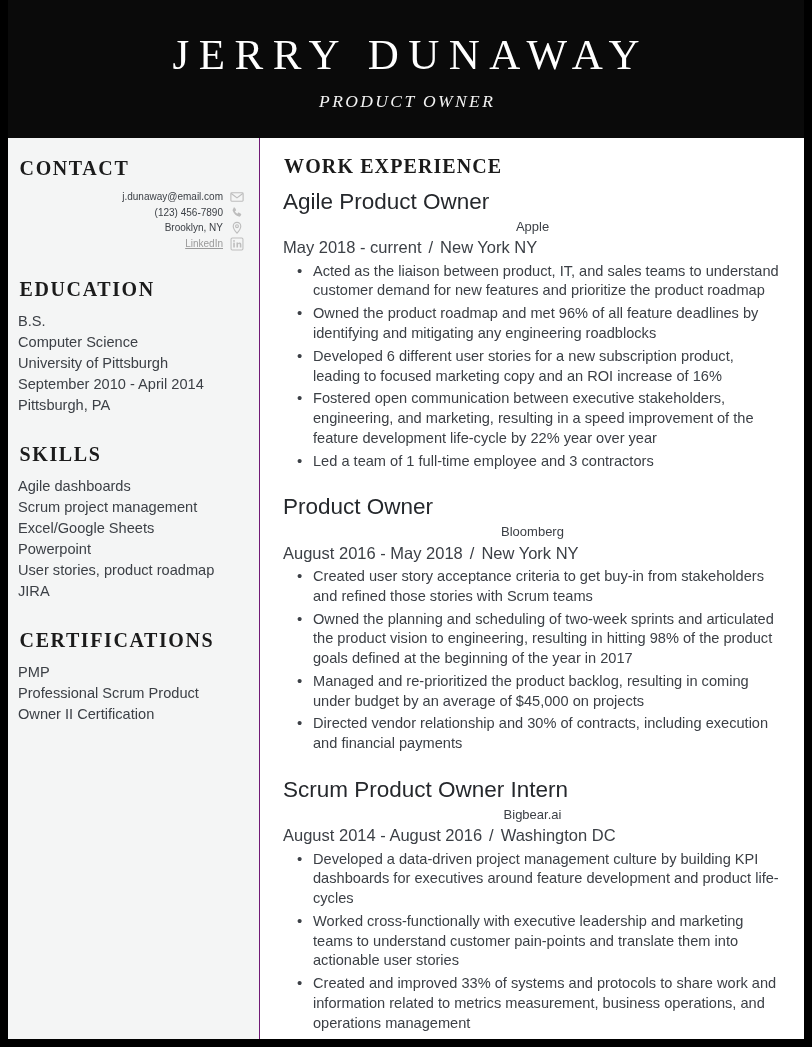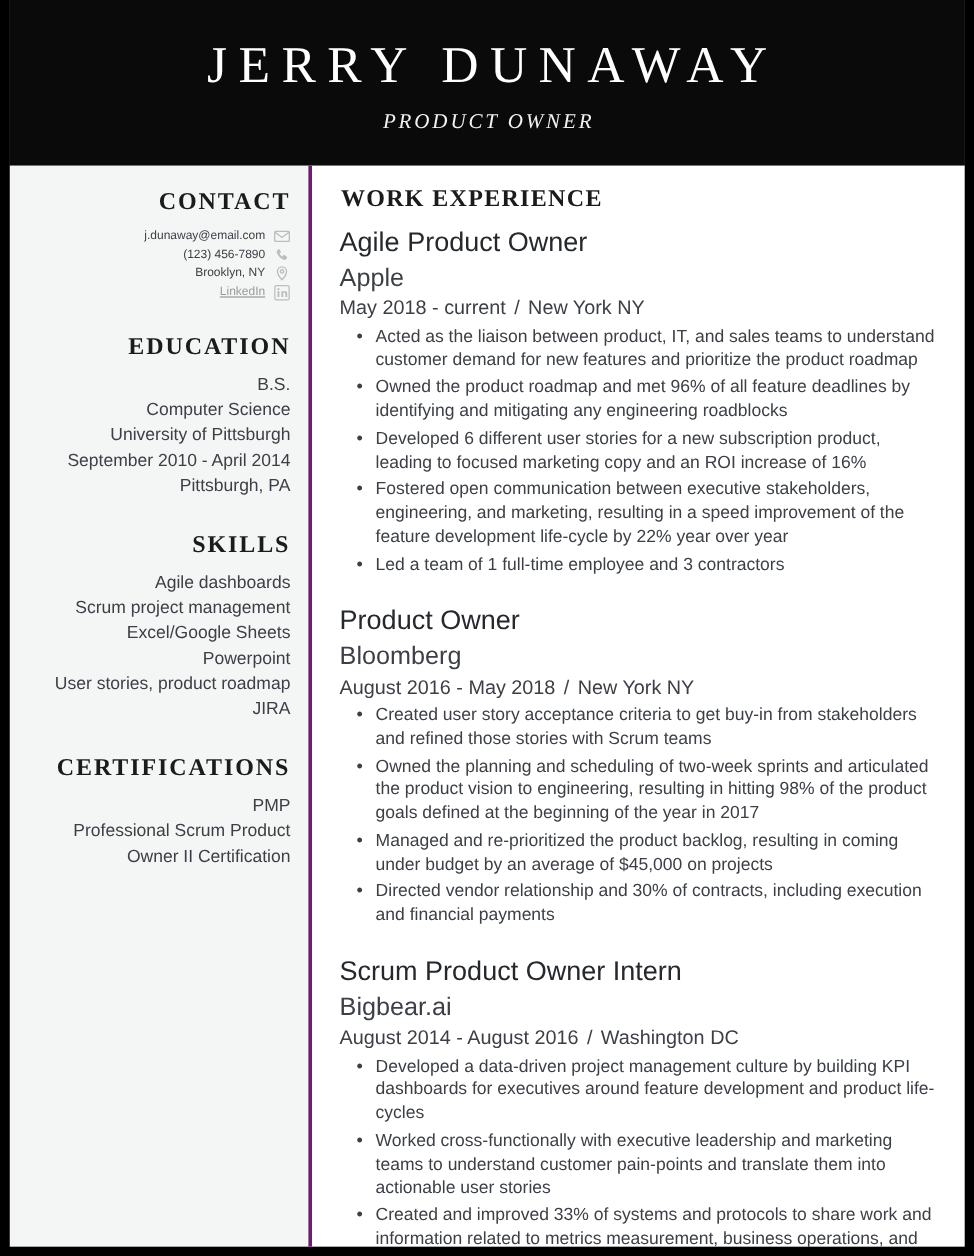--- a/index.html
+++ b/index.html
@@ -15,21 +15,21 @@
     font-family: "Liberation Sans", sans-serif;
     -webkit-font-smoothing: antialiased;
   }
 
   .page {
     position: absolute;
     left: 8px;
     top: 0px;
     width: 796px;
     height: 1039px;
-    background: #404040;
+    background: #86efac;
     overflow: hidden;
   }
 
   
   .header {
     height: 138px;
     background: #0a0a0a;
     display: flex;
     flex-direction: column;
     align-items: center;
@@ -62,24 +62,24 @@
   
   .body-wrap {
     display: flex;
     align-items: stretch;
     height: 901px;
   }
   .sidebar {
     width: 252px;
     flex: 0 0 252px;
     background: #f4f5f5;
-    border-right: 3px solid #701a75;
+    border-right: 1px solid #701a75;
     box-sizing: border-box;
     padding: 18px 15px 0 10px;
-    text-align: right;
+    text-align: left;
   }
   .main {
     flex: 1 1 auto;
     background: #ffffff;
     box-sizing: border-box;
     padding: 17px 22px 0 23px;
   }
 
   
   .side-heading {
@@ -139,24 +139,25 @@
   .job { margin-bottom: 22px; }
   .job:last-child { margin-bottom: 0; }
   .job-title {
     font-size: 22.5px;
     font-weight: 400;
     color: #25282c;
     line-height: 1.2;
     margin: 0 0 4px 0;
   }
   .job-company {
-    font-size: 21px;
+    font-size: 13px;
     color: #3c4046;
     line-height: 1.25;
     margin: 0 0 2px 0;
+    text-align: center;
   }
   .job-meta {
     font-size: 16.5px;
     color: #3c4046;
     line-height: 1.3;
     margin: 0 0 3px 0;
   }
   .job-meta .sep { padding: 0 7px; }
 
   .bullets {

